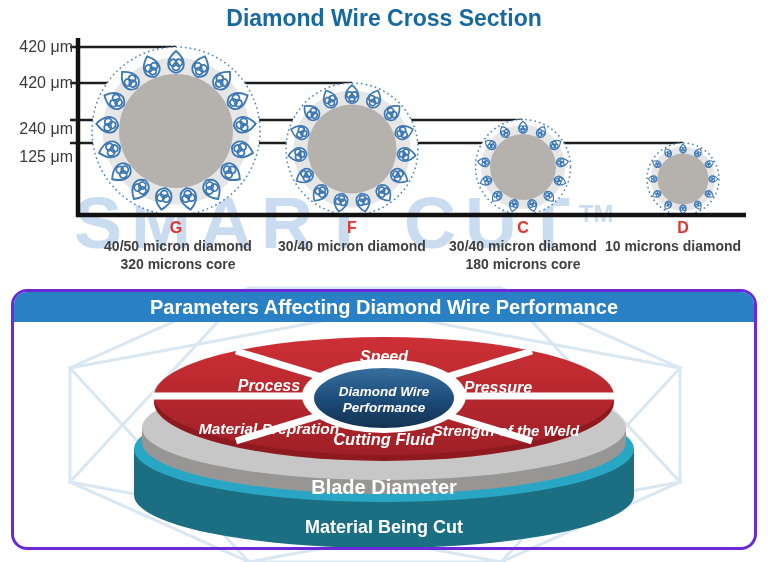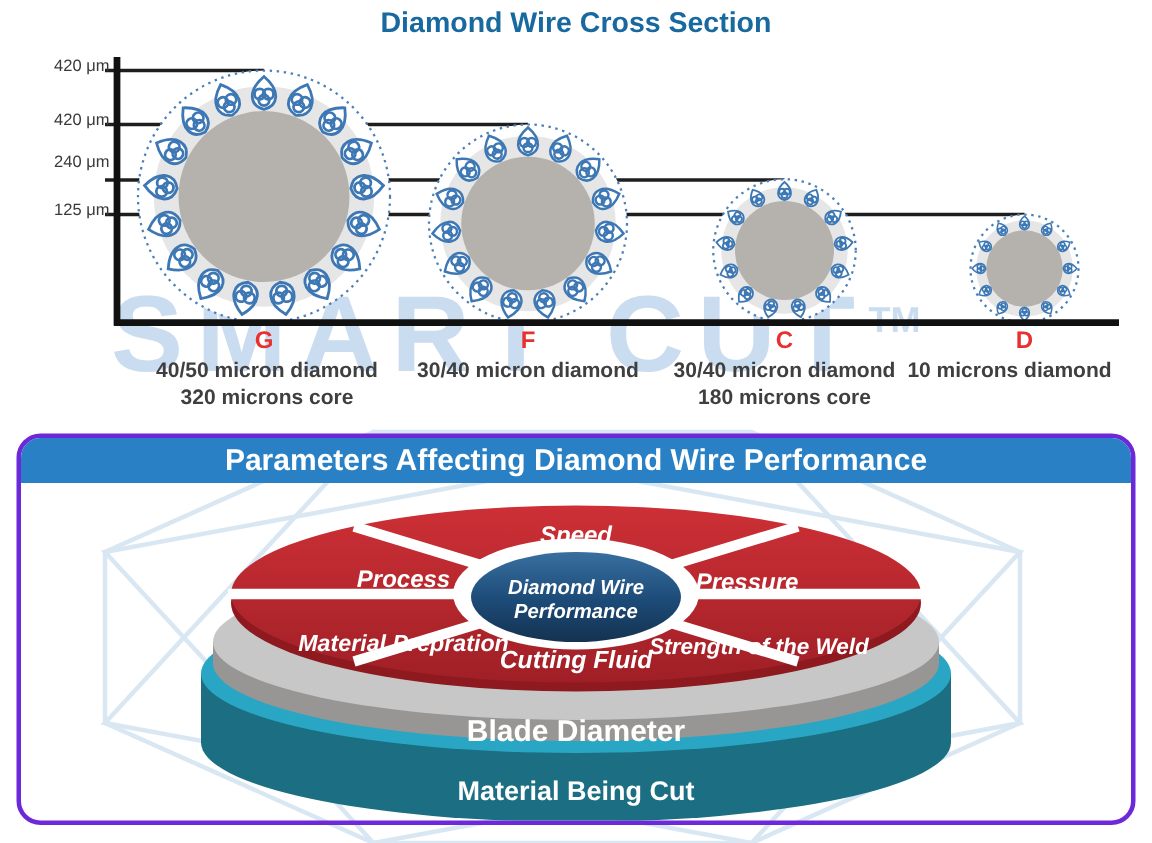--- a/index.html
+++ b/index.html
@@ -6,25 +6,25 @@
   .page{position:relative;width:768px;height:562px;overflow:hidden;background:#fff;
         font-family:"Liberation Sans",sans-serif;}
   
   .wm-text{position:absolute;left:74px;top:182px;width:690px;z-index:0;
            font-weight:bold;font-size:72px;letter-spacing:9px;white-space:nowrap;
            color:rgba(158,192,226,.55);}
   .wm-text .tm{font-size:24px;letter-spacing:0;vertical-align:26px;}
   .wm-diamond{position:absolute;left:0;top:270px;z-index:0;}
   
   .title{position:absolute;left:0;top:5px;width:768px;text-align:center;z-index:2;
-         font-size:19px;font-weight:bold;color:#17699f;}
+         font-size:23px;font-weight:bold;color:#17699f;}
   
   .chart{position:absolute;left:0;top:32px;z-index:1;}
   .tick-label{position:absolute;left:0;width:73px;text-align:right;z-index:2;
-              font-size:11px;color:#3a3a3a;}
+              font-size:16px;color:#3a3a3a;}
   .grade-letter{position:absolute;z-index:2;width:60px;margin-left:-30px;text-align:center;
                 font-size:16px;font-weight:bold;color:#e8302f;}
   .wire-desc{position:absolute;z-index:2;width:184px;margin-left:-92px;text-align:center;
              font-size:14px;line-height:17.5px;font-weight:bold;color:#3f3f3f;}
   
   .panel{position:absolute;left:11px;top:289px;width:746px;height:261px;z-index:1;
          box-sizing:border-box;border:3px solid #6d28d9;border-radius:16px;overflow:hidden;
          background:transparent;}
   .panel-header{height:30px;line-height:30px;background:#2980c4;border-radius:11px 11px 0 0;
                 text-align:center;color:#fff;font-size:20px;font-weight:bold;}
@@ -49,22 +49,22 @@
       <path d="M680,212 L249,292 L70,98 L501,18 Z"></path>
       <path d="M501,292 L70,212 L249,18 L680,98 Z"></path>
       <path d="M491,177 L423,207 L327,207 L259,177 L259,133 L327,103 L423,103 L491,133 Z"></path>
     </g>
   </svg>
 
   <div class="title">Diamond Wire Cross Section</div>
 
   <div class="tick-label" style="top:38px">420 μm</div>
   <div class="tick-label" style="top:74px">420 μm</div>
-  <div class="tick-label" style="top:102px">240 μm</div>
-  <div class="tick-label" style="top:134px">125 μm</div>
+  <div class="tick-label" style="top:120px">240 μm</div>
+  <div class="tick-label" style="top:148px">125 μm</div>
 
   <svg class="chart" width="768" height="196" viewBox="0 0 768 196">
 
     <g stroke="#1e1e1e" stroke-width="2.4">
       <line x1="70" y1="15" x2="176" y2="15"></line>
       <line x1="70" y1="51" x2="352" y2="51"></line>
       <line x1="70" y1="88" x2="523" y2="88"></line>
       <line x1="70" y1="111" x2="683" y2="111"></line>
     </g>
 

